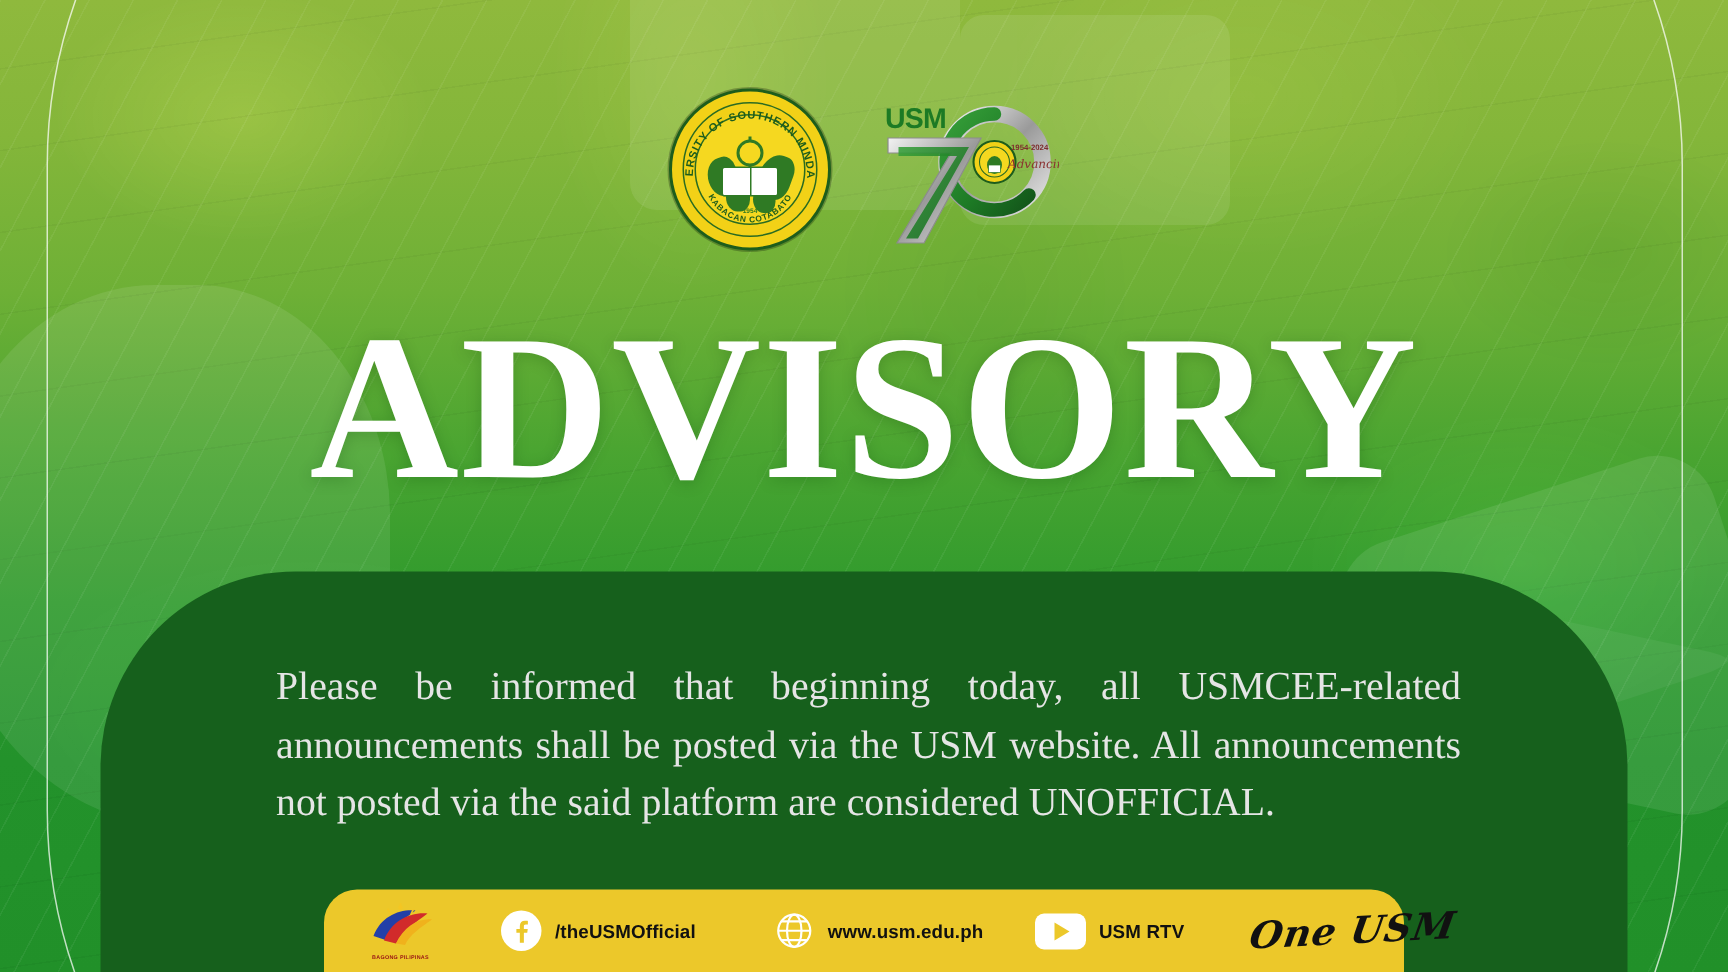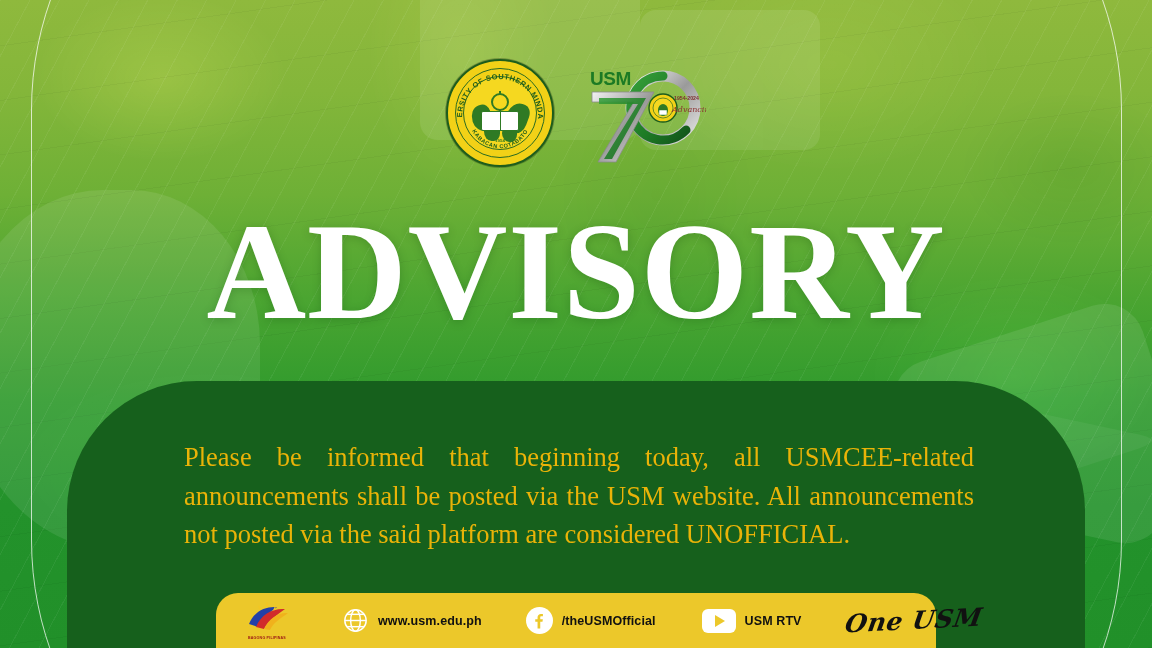--- a/index.html
+++ b/index.html
@@ -142,21 +142,21 @@
     border-radius:130px 130px 0 0;
     z-index:3;
   }
   .panel-text{
     position:absolute;
     left:117px; top:57px;
     width:790px;
     font-family:"Liberation Serif", "DejaVu Serif", serif;
     font-size:26.5px;
     line-height:1.46;
-    color:#eab308;
+    color:#e5e5e5;
     text-align:justify;
     text-justify:inter-word;
   }
 
   
   .footer{
     position:absolute;
     left:216px; bottom:0;
     width:720px; height:55px;
     background:#ecc82a;
@@ -165,21 +165,21 @@
     z-index:6;
   }
   .f-item{
     display:flex; align-items:center; gap:9px;
     color:#111; font-weight:700; font-size:12.5px; letter-spacing:.1px;
     white-space:nowrap;
   }
   .f-bagong{ margin-left:28px; width:46px; }
   .f-fb{ margin-left:44px; }
   .f-web{ margin-left:52px; }
-  .f-yt{ margin-left:46px; }
+  .f-yt{ margin-left:34px; }
   .f-one{ margin-left:44px; }
 
   .ic-circle{
     width:27px; height:27px; border-radius:50%;
     background:#fff; display:flex; align-items:center; justify-content:center;
     flex:0 0 auto;
   }
   .ic-globe{ width:27px; height:27px; flex:0 0 auto; }
   .ic-yt{
     width:34px; height:24px; border-radius:6px; background:#fff;
@@ -304,42 +304,42 @@
               <rect x="14" y="4" width="1.2" height="4" transform="rotate(-25 14 4)"></rect>
               <rect x="31" y="4" width="1.2" height="4" transform="rotate(25 31 4)"></rect>
               <rect x="22.4" y="0" width="1.2" height="4"></rect>
             </g>
           </g>
         </svg>
         <div class="bagong-cap">BAGONG PILIPINAS</div>
       </div>
     </div>
 
+    <div class="f-item f-fb">
+      <span class="ic-circle">
+        <svg width="20" height="20" viewBox="0 0 24 24" fill="#ecc82a">
+          <path d="M13.5 21v-8h2.7l.4-3.1h-3.1V7.9c0-.9.25-1.5 1.55-1.5h1.65V3.6c-.29-.04-1.27-.13-2.41-.13-2.39 0-4.02 1.46-4.02 4.13V9.9H7.5V13h2.77v8z"></path>
+        </svg>
+      </span>
+      <span>/theUSMOfficial</span>
+    </div>
+
     <div class="f-item f-web">
       <span class="ic-globe">
         <svg width="27" height="27" viewBox="0 0 24 24" fill="none" stroke="#fff" stroke-width="1.3">
           <circle cx="12" cy="12" r="9.5"></circle>
           <ellipse cx="12" cy="12" rx="4.3" ry="9.5"></ellipse>
           <line x1="2.5" y1="12" x2="21.5" y2="12"></line>
           <line x1="4.2" y1="6.5" x2="19.8" y2="6.5"></line>
           <line x1="4.2" y1="17.5" x2="19.8" y2="17.5"></line>
         </svg>
       </span>
       <span>www.usm.edu.ph</span>
     </div>
 
-    <div class="f-item f-fb">
-      <span class="ic-circle">
-        <svg width="20" height="20" viewBox="0 0 24 24" fill="#ecc82a">
-          <path d="M13.5 21v-8h2.7l.4-3.1h-3.1V7.9c0-.9.25-1.5 1.55-1.5h1.65V3.6c-.29-.04-1.27-.13-2.41-.13-2.39 0-4.02 1.46-4.02 4.13V9.9H7.5V13h2.77v8z"></path>
-        </svg>
-      </span>
-      <span>/theUSMOfficial</span>
-    </div>
-
     <div class="f-item f-yt">
       <span class="ic-yt">
           <span class="tri"></span>
         </span>
       <span>USM RTV</span>
     </div>
 
     <div class="f-item f-one">
       <span class="one-usm">One USM</span>
     </div>

